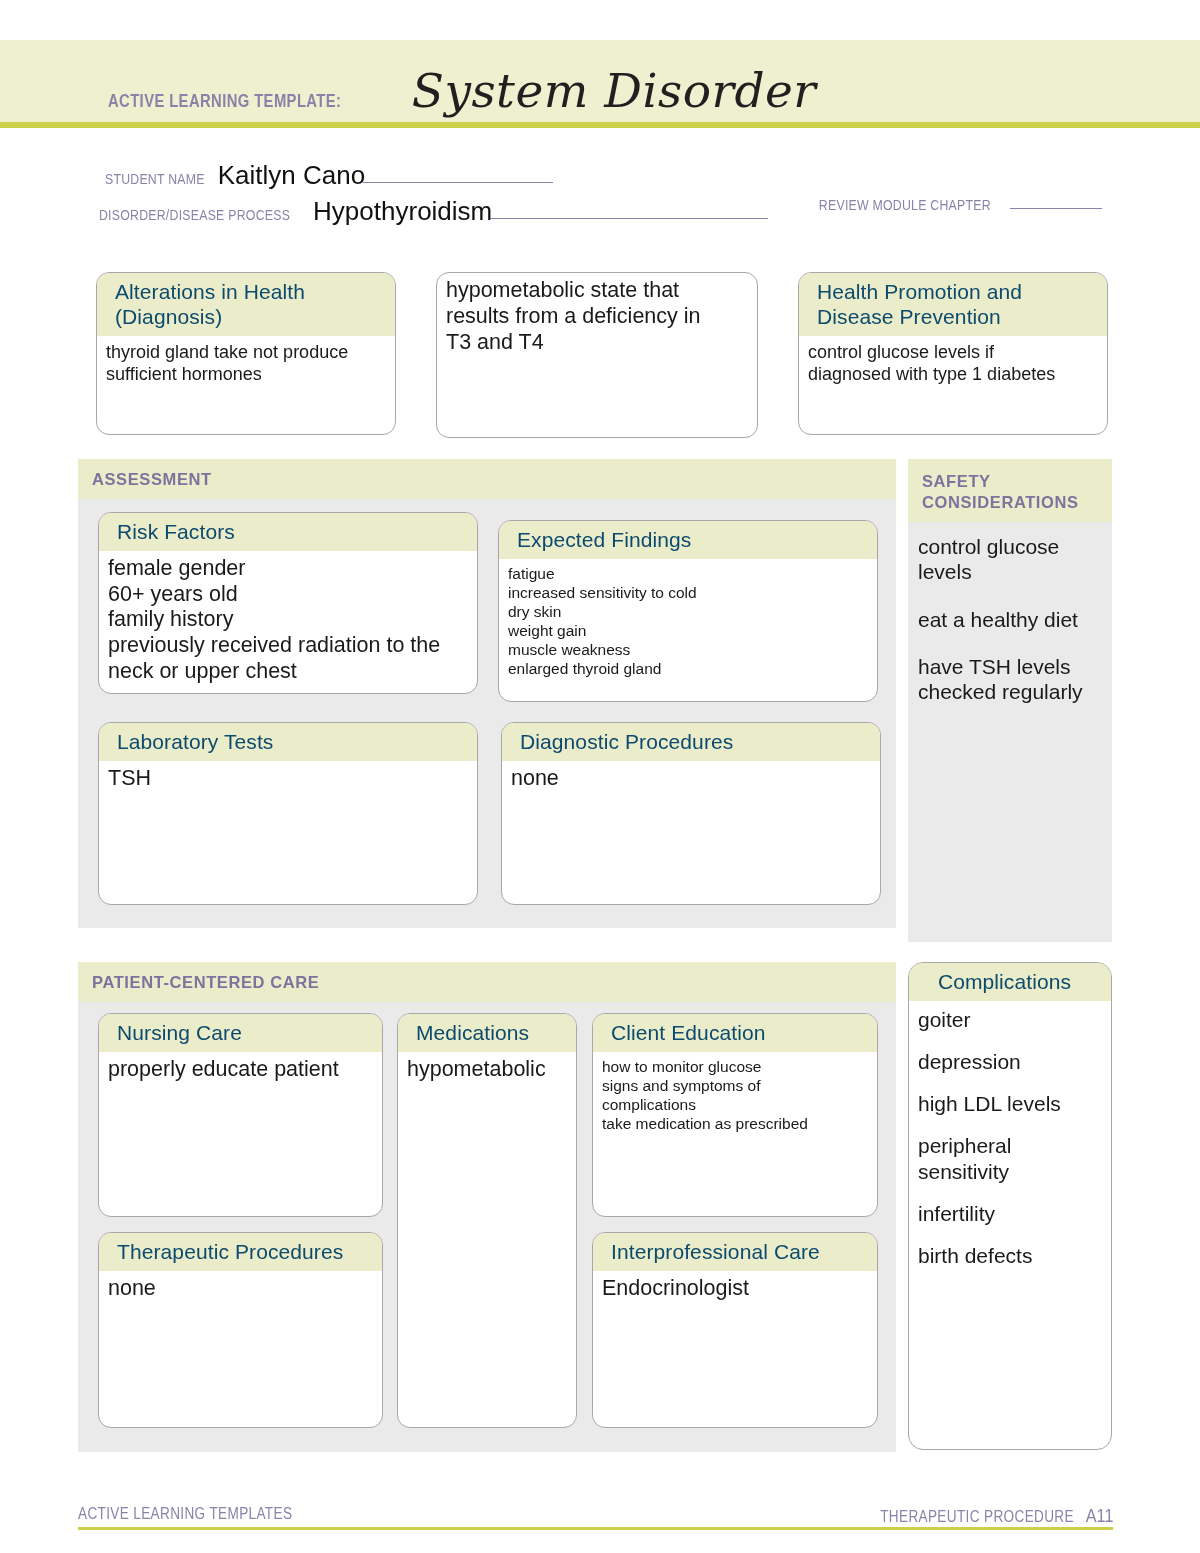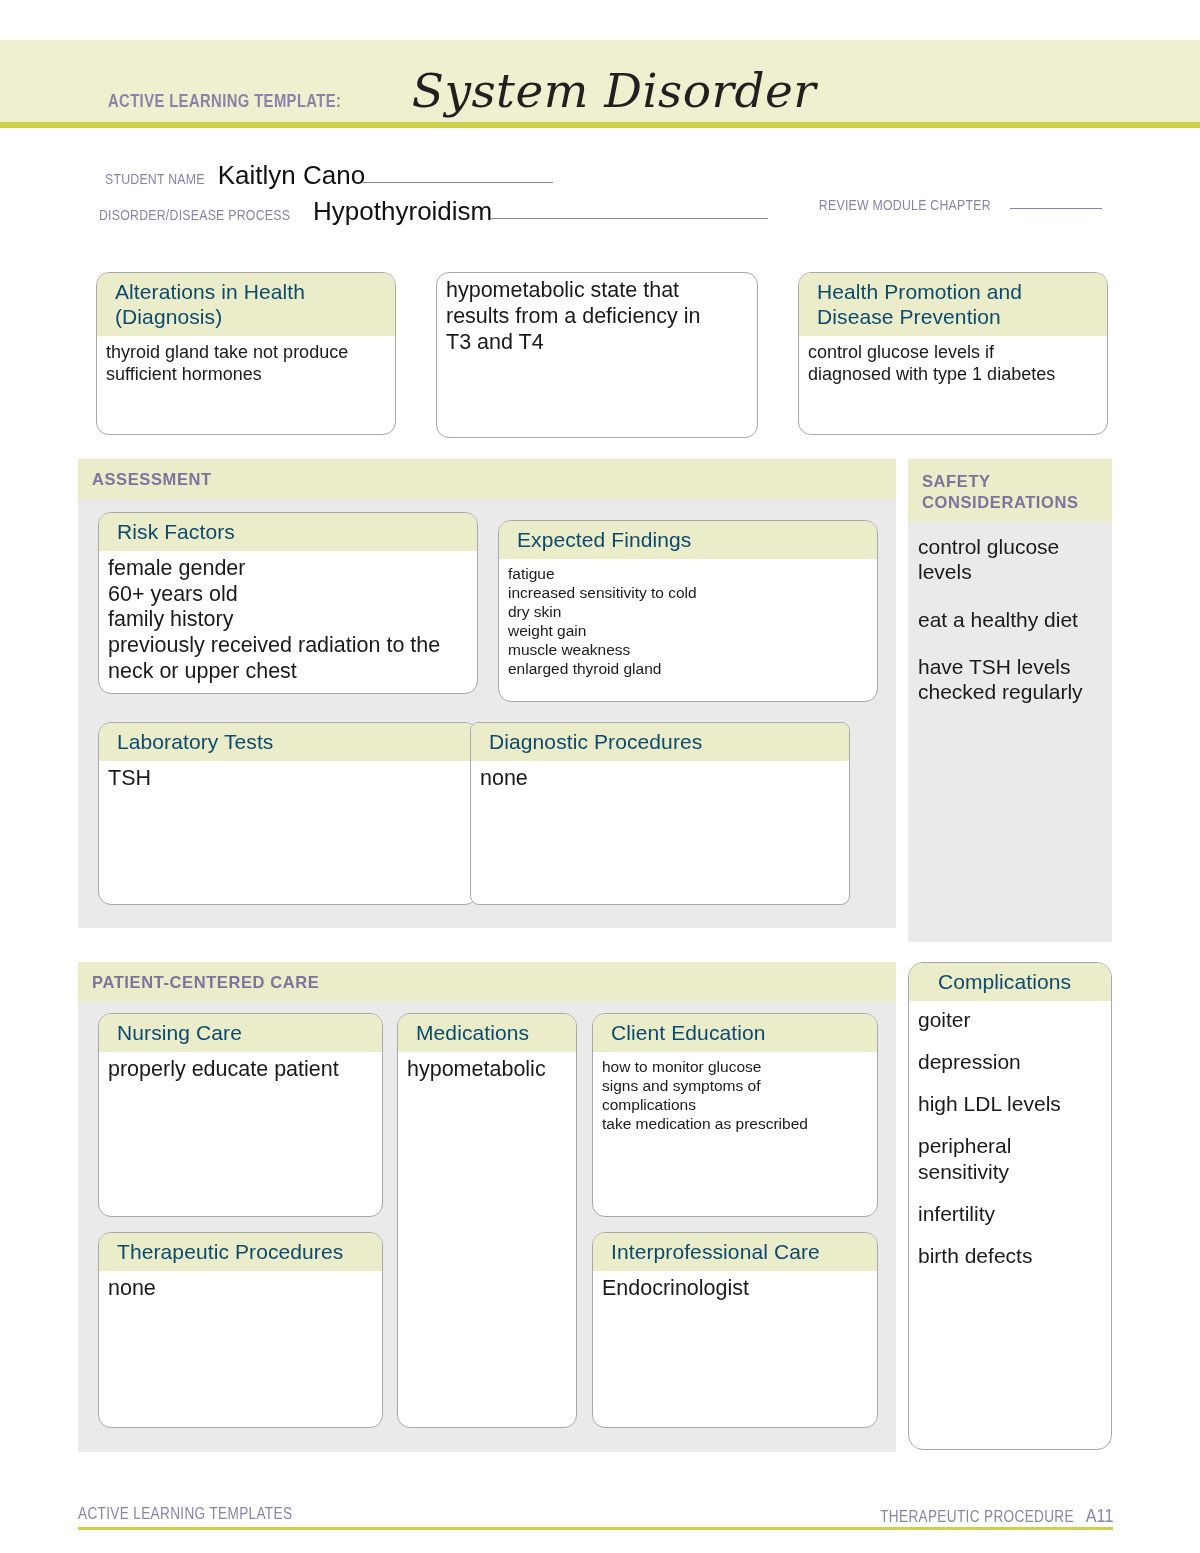--- a/index.html
+++ b/index.html
@@ -136,21 +136,21 @@
     letter-spacing: .6px;
     padding: 10px 0 9px 14px;
     line-height: 1.25;
   }
   #panel-assessment { left: 78px; top: 459px; width: 818px; height: 469px; }
   #panel-care       { left: 78px; top: 962px; width: 818px; height: 490px; }
 
   #card-risk        { left: 98px;  top: 512px; width: 380px; height: 182px; }
   #card-expected    { left: 498px; top: 512px; width: 380px; height: 182px; margin-top: 8px; }
   #card-lab         { left: 98px;  top: 722px; width: 380px; height: 183px; }
-  #card-diagnostic  { left: 470px; top: 722px; width: 380px; height: 183px; border-radius: 9px; }
+  #card-diagnostic  { left: 501px; top: 722px; width: 380px; height: 183px; }
 
   #card-nursing     { left: 98px;  top: 1013px; width: 285px; height: 204px; }
   #card-meds        { left: 397px; top: 1013px; width: 180px; height: 415px; }
   #card-clientedu   { left: 592px; top: 1013px; width: 286px; height: 204px; }
   #card-therapeutic { left: 98px;  top: 1232px; width: 285px; height: 196px; }
   #card-interprof   { left: 592px; top: 1232px; width: 286px; height: 196px; }
 
   
   #panel-safety {
     left: 908px; top: 459px; width: 204px; height: 483px;

